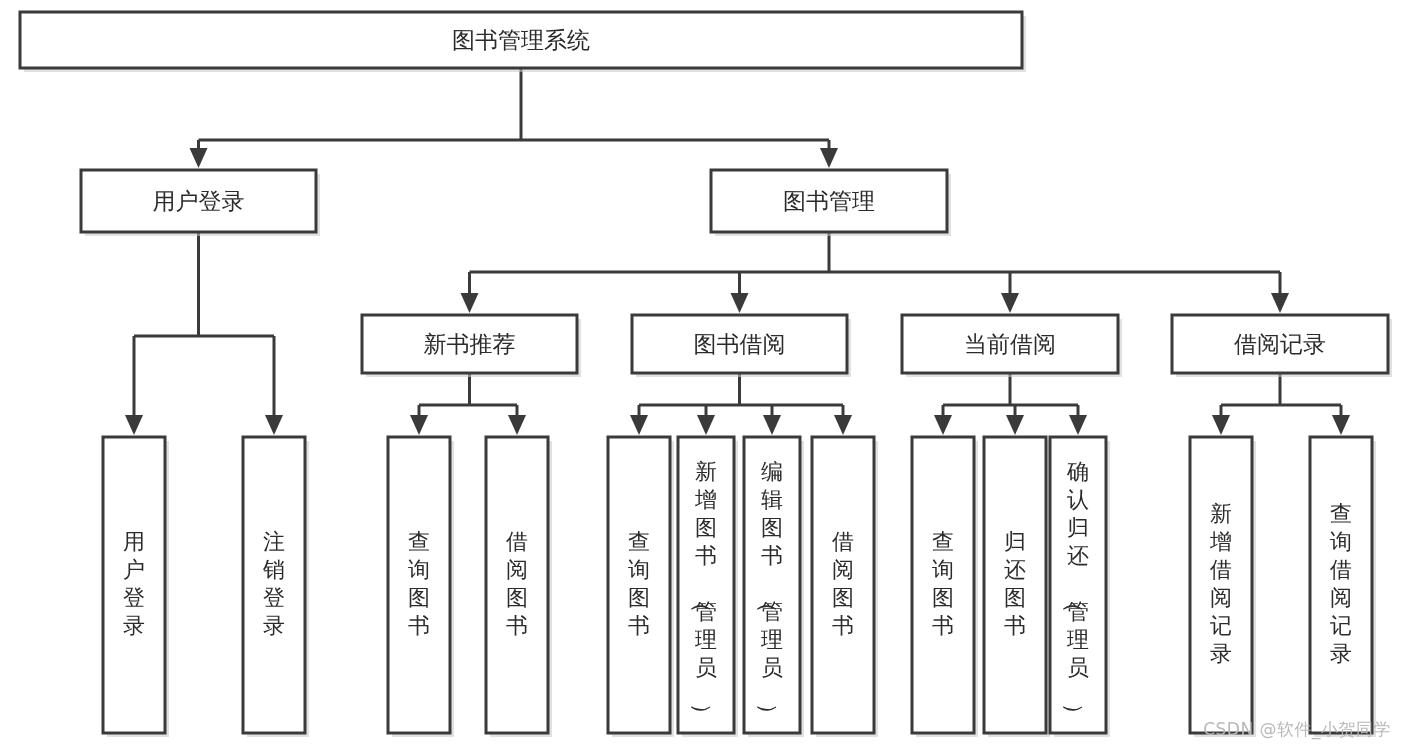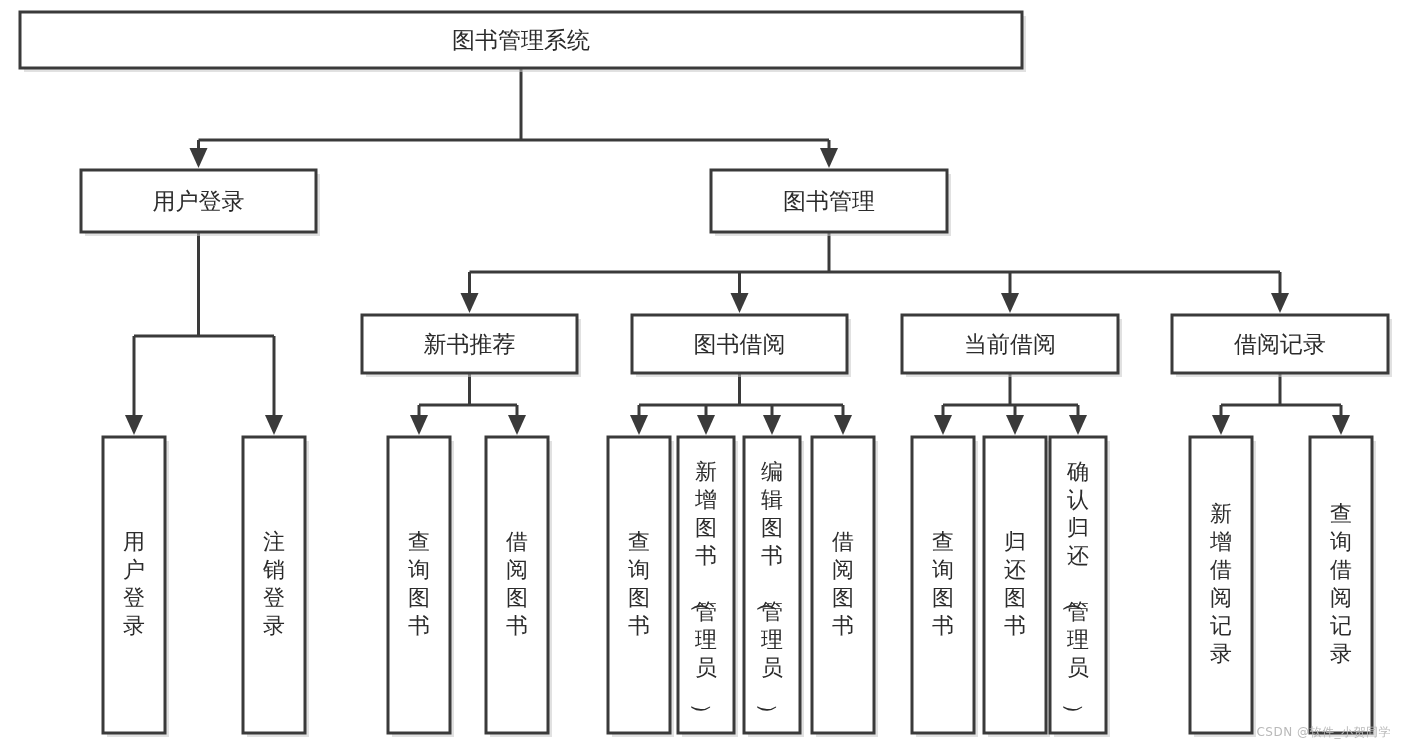--- a/index.html
+++ b/index.html
@@ -19,21 +19,21 @@
     fill:#2b2b2b;
     font-family:"DejaVu Sans","Liberation Sans",sans-serif;
     text-anchor:middle;
     dominant-baseline:middle;
   }
   .label-h{font-size:23px;}
   .label-v{font-size:22px;}
   .watermark{
     position:absolute;
     right:14px;bottom:6px;
-    font-size:12px;
+    font-size:17px;
     color:#b9b9b9;
     font-family:"DejaVu Sans","Liberation Sans",sans-serif;
     letter-spacing:.5px;
     white-space:nowrap;
     user-select:none;
   }
 </style>
 </head>
 <body>
 

